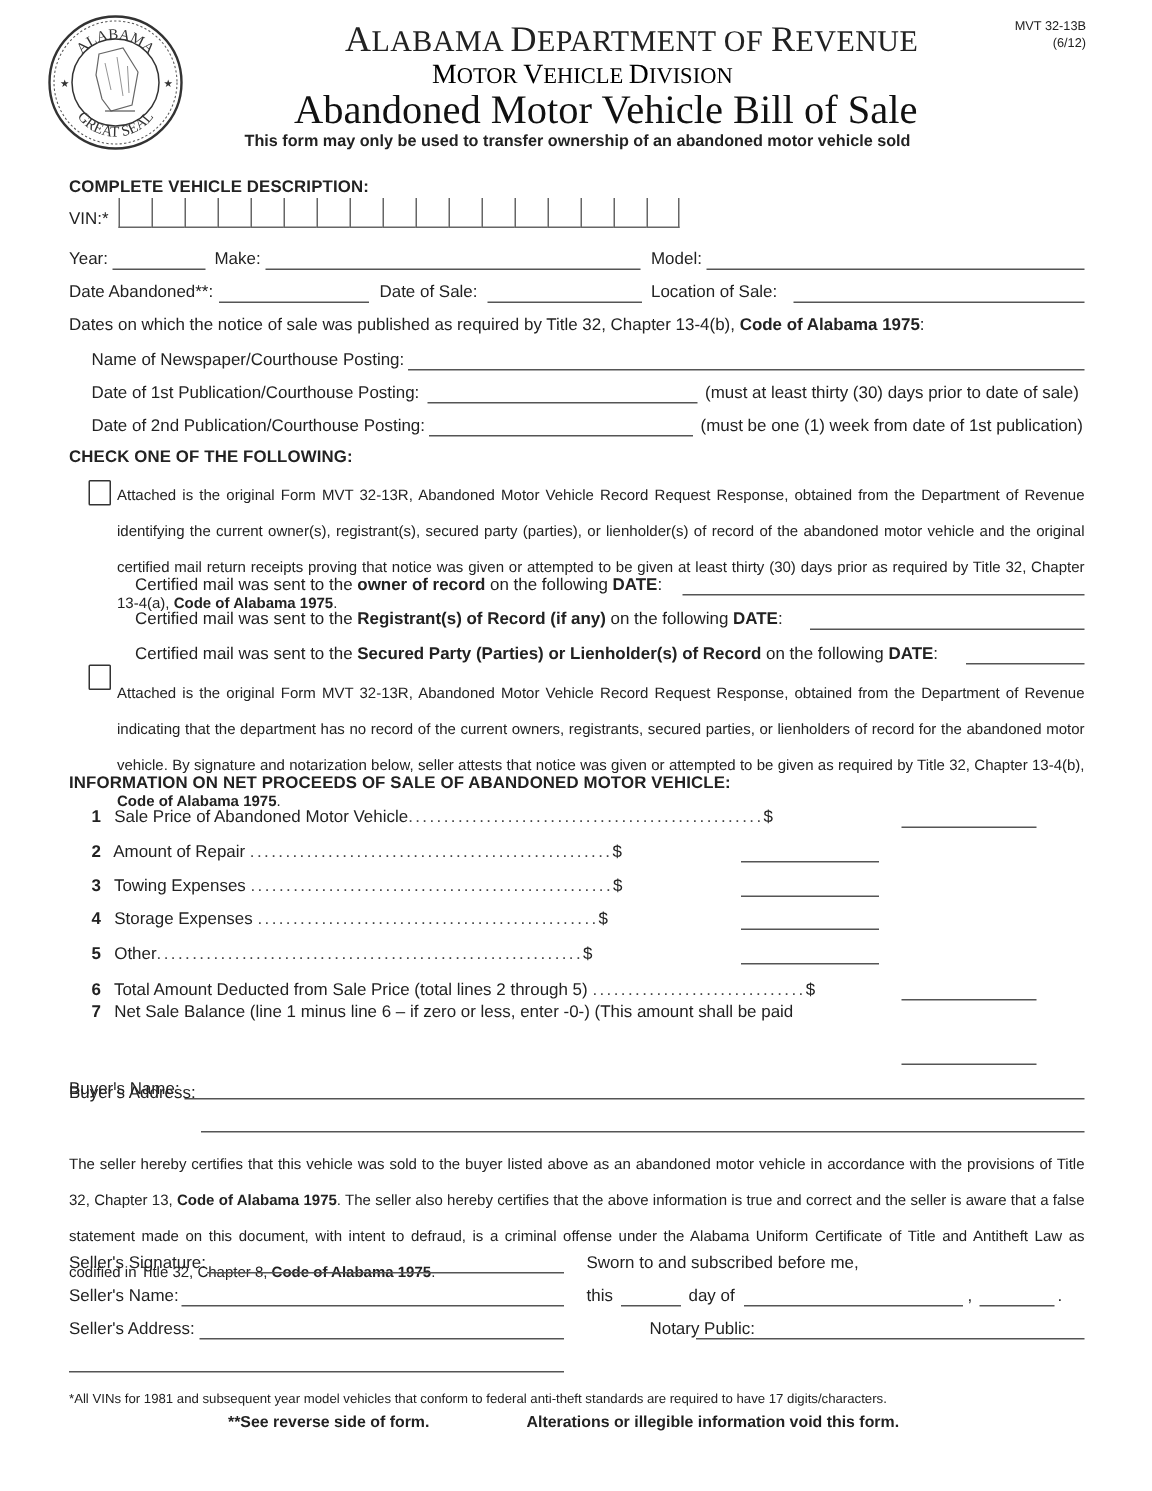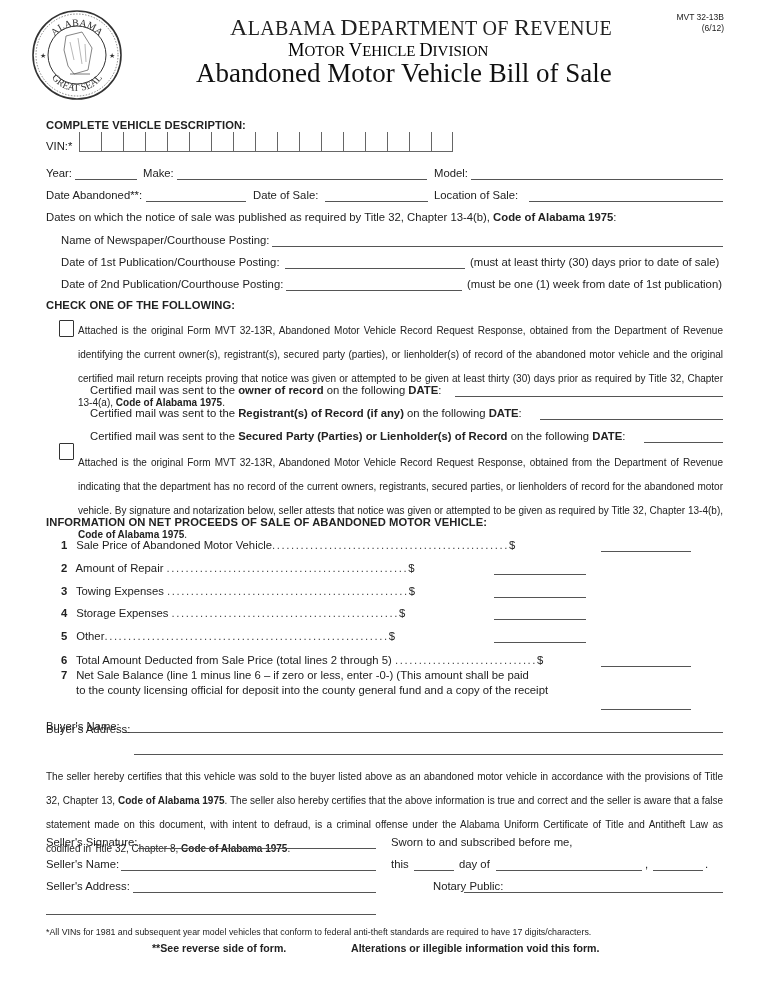--- a/index.html
+++ b/index.html
@@ -56,20 +56,21 @@
 </div>
 <div class="abs serif hdr2">
   <span class="big">M</span><span>OTOR </span><span class="big">V</span><span>EHICLE </span><span class="big">D</span><span>IVISION</span>
 </div>
 <div class="abs serif title">Abandoned Motor Vehicle Bill of Sale</div>
 <div class="abs formno">
   <div>MVT 32-13B</div>
   <div>(6/12)</div>
 </div>
 <div class="abs subtitle">
+  <div>This form may only be used to transfer ownership of an abandoned motor vehicle sold</div>
 </div>
 
 <div class="abs sect" style="left:46px; top:119px;">COMPLETE VEHICLE DESCRIPTION:</div>
 <div class="abs lbl" style="left:46px; top:140px;">VIN:*</div>
 <div class="abs vin-box" id="vin-box" style="left:79px; top:132px;">
     <div class="vin-cell"></div>
     <div class="vin-cell"></div>
     <div class="vin-cell"></div>
     <div class="vin-cell"></div>
     <div class="vin-cell"></div>
@@ -169,21 +170,20 @@
 </div>
 <div class="abs line" style="left:494px; top:630px; width:92px;"></div>
 
 <div class="abs lbl" style="left:61px; top:654px;">
   <span class="num">6</span> <span>Total Amount Deducted from Sale Price (total lines 2 through 5)</span> <span class="dots">..............................</span><span>$</span>
 </div>
 <div class="abs line" style="left:601px; top:654px; width:90px;"></div>
 
 <div class="abs lbl" style="left:61px; top:668px; line-height:14.5px;">
   <div><span class="num">7</span> <span>Net Sale Balance (line 1 minus line 6 – if zero or less, enter -0-) (This amount shall be paid</span></div>
-  <div style="padding-left:15px;">to the county licensing official for deposit into the county general fund and a copy of the receipt</div>
 </div>
 <div class="abs line" style="left:601px; top:697px; width:90px;"></div>
 
 <div class="abs lbl" style="left:46px; top:720px;">Buyer's Name:</div>
 <div class="abs line" style="left:123px; top:720px; width:600px;"></div>
 <div class="abs lbl" style="left:46px; top:723px;">Buyer's Address:</div>
 <div class="abs line" style="left:134px; top:742px; width:589px;"></div>
 
 <div class="abs para" style="left:46px; top:765px; width:677px;">
   <span>The seller hereby certifies that this vehicle was sold to the buyer listed above as an abandoned motor vehicle in accordance with the provisions of Title 32, Chapter 13, </span><span class="b">Code of Alabama 1975</span><span>. The seller also hereby certifies that the above information is true and correct and the seller is aware that a false statement made on this document, with intent to defraud, is a criminal offense under the Alabama Uniform Certificate of Title and Antitheft Law as codified in Title 32, Chapter 8, </span><span class="b">Code of Alabama 1975</span><span>.</span>

